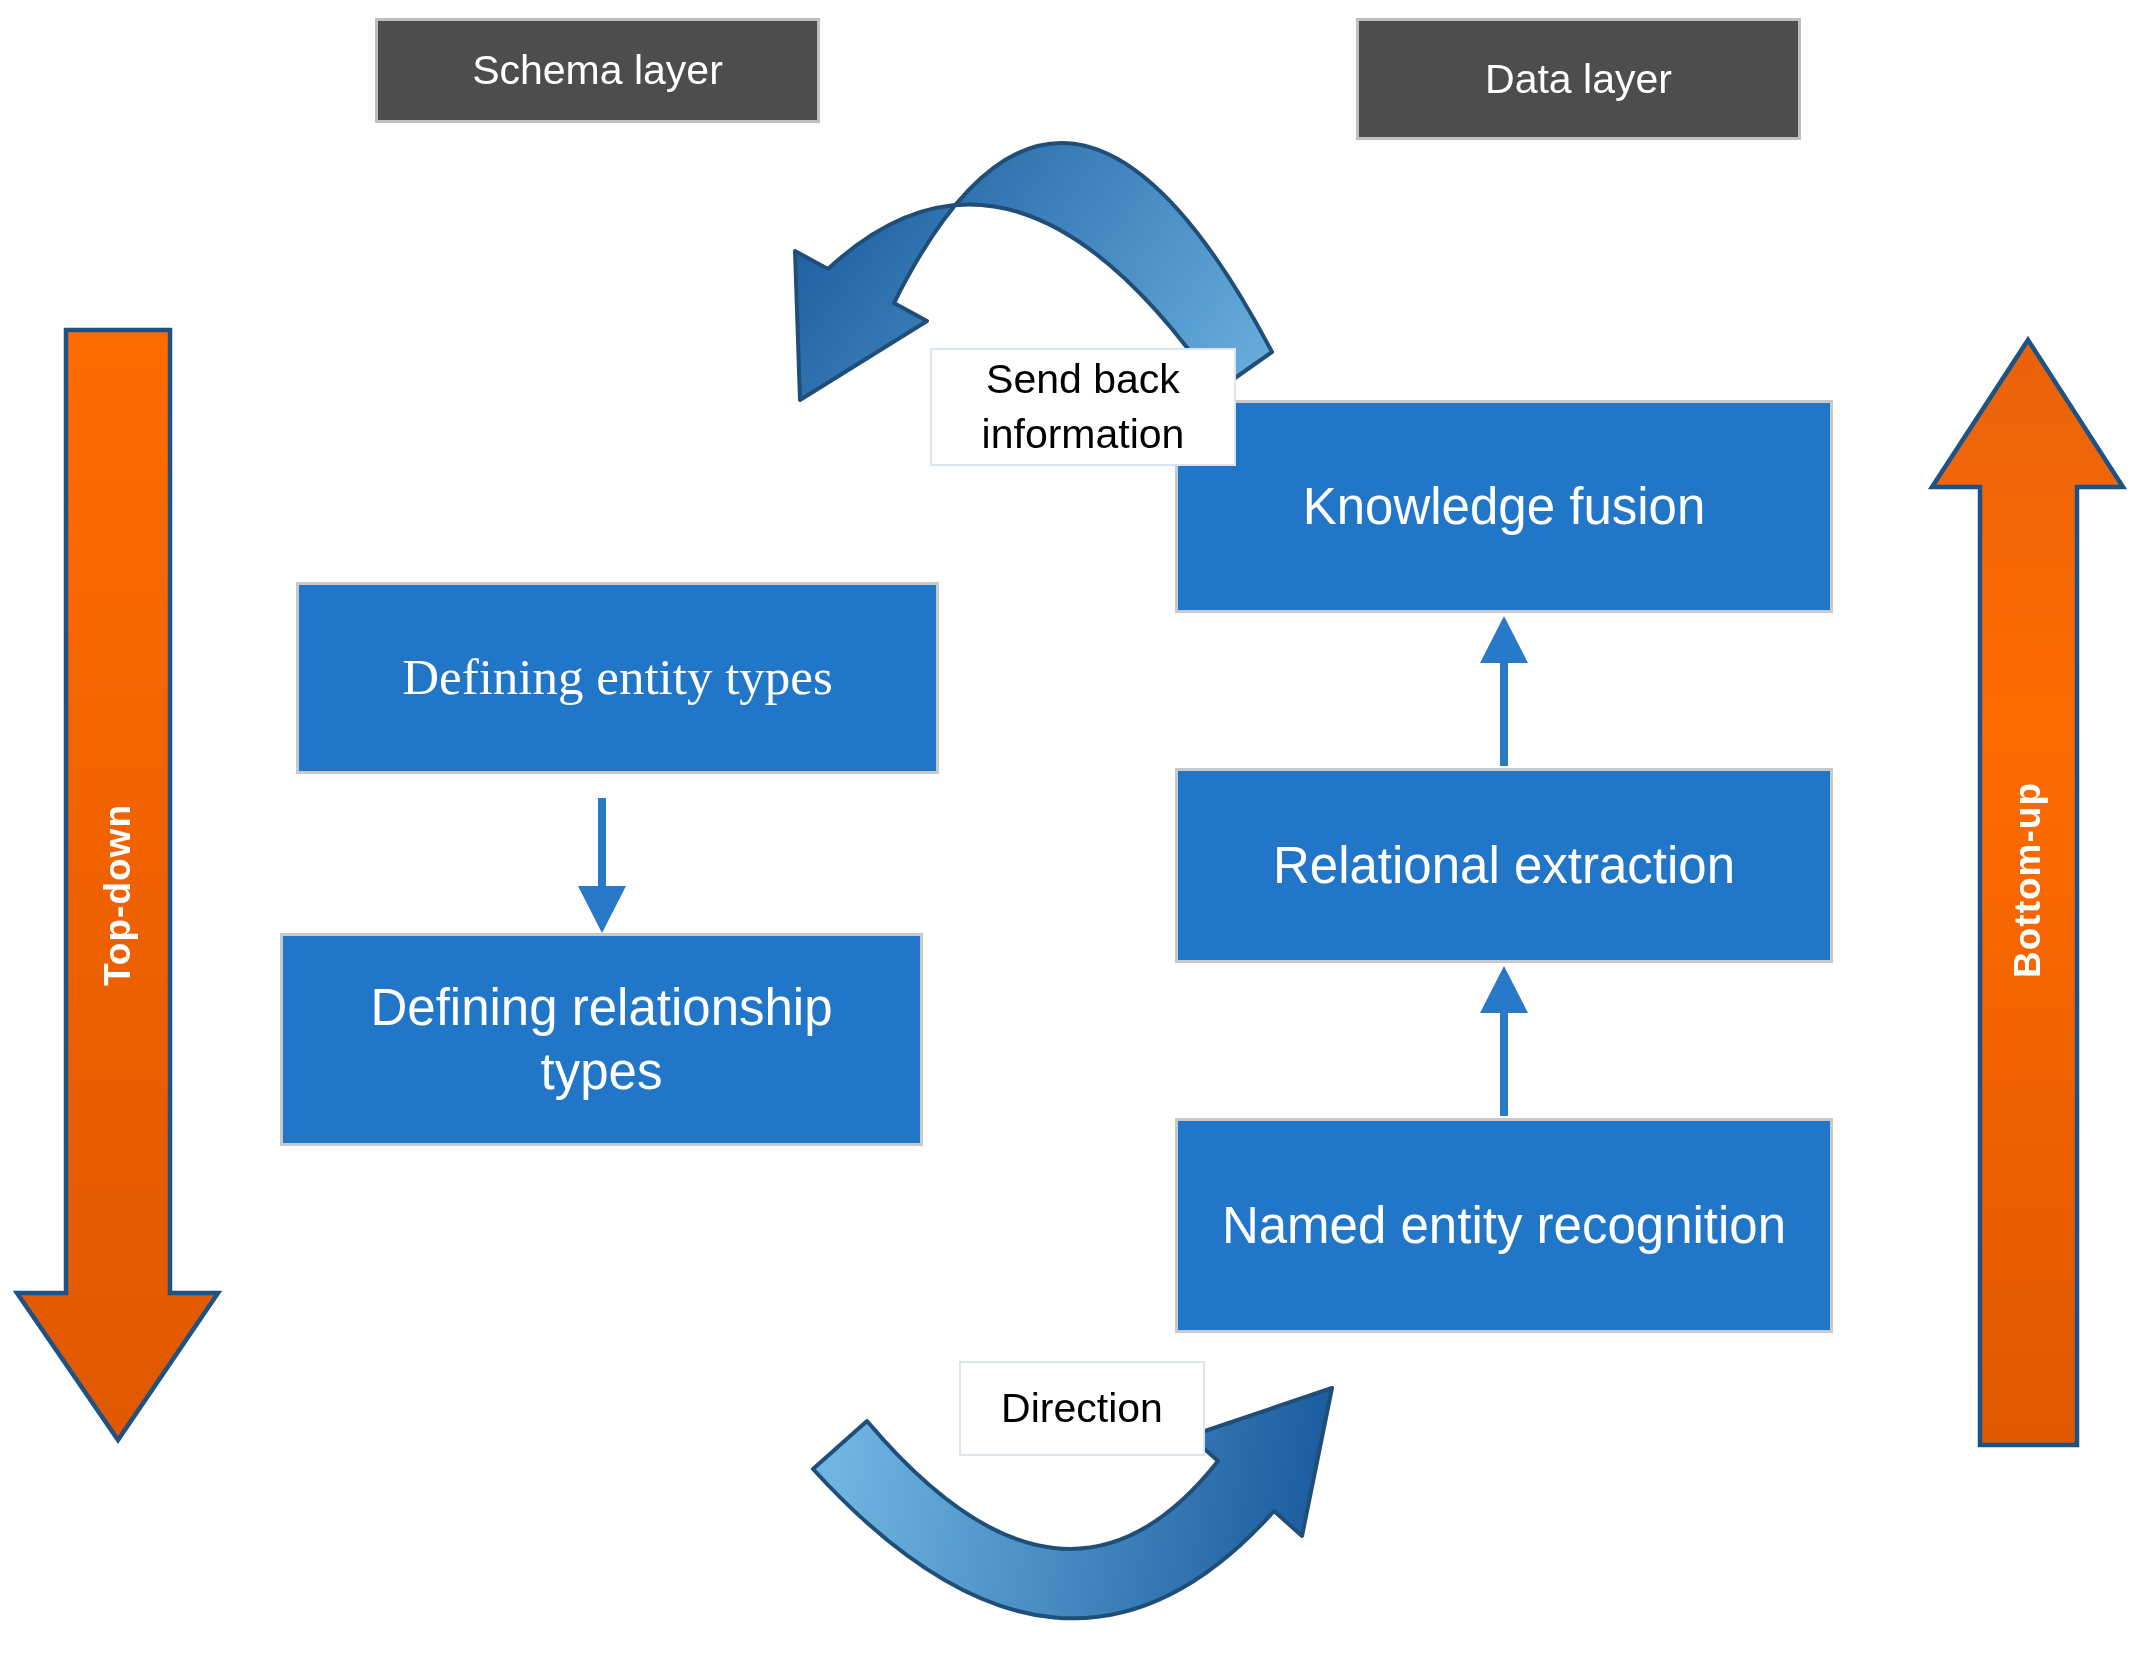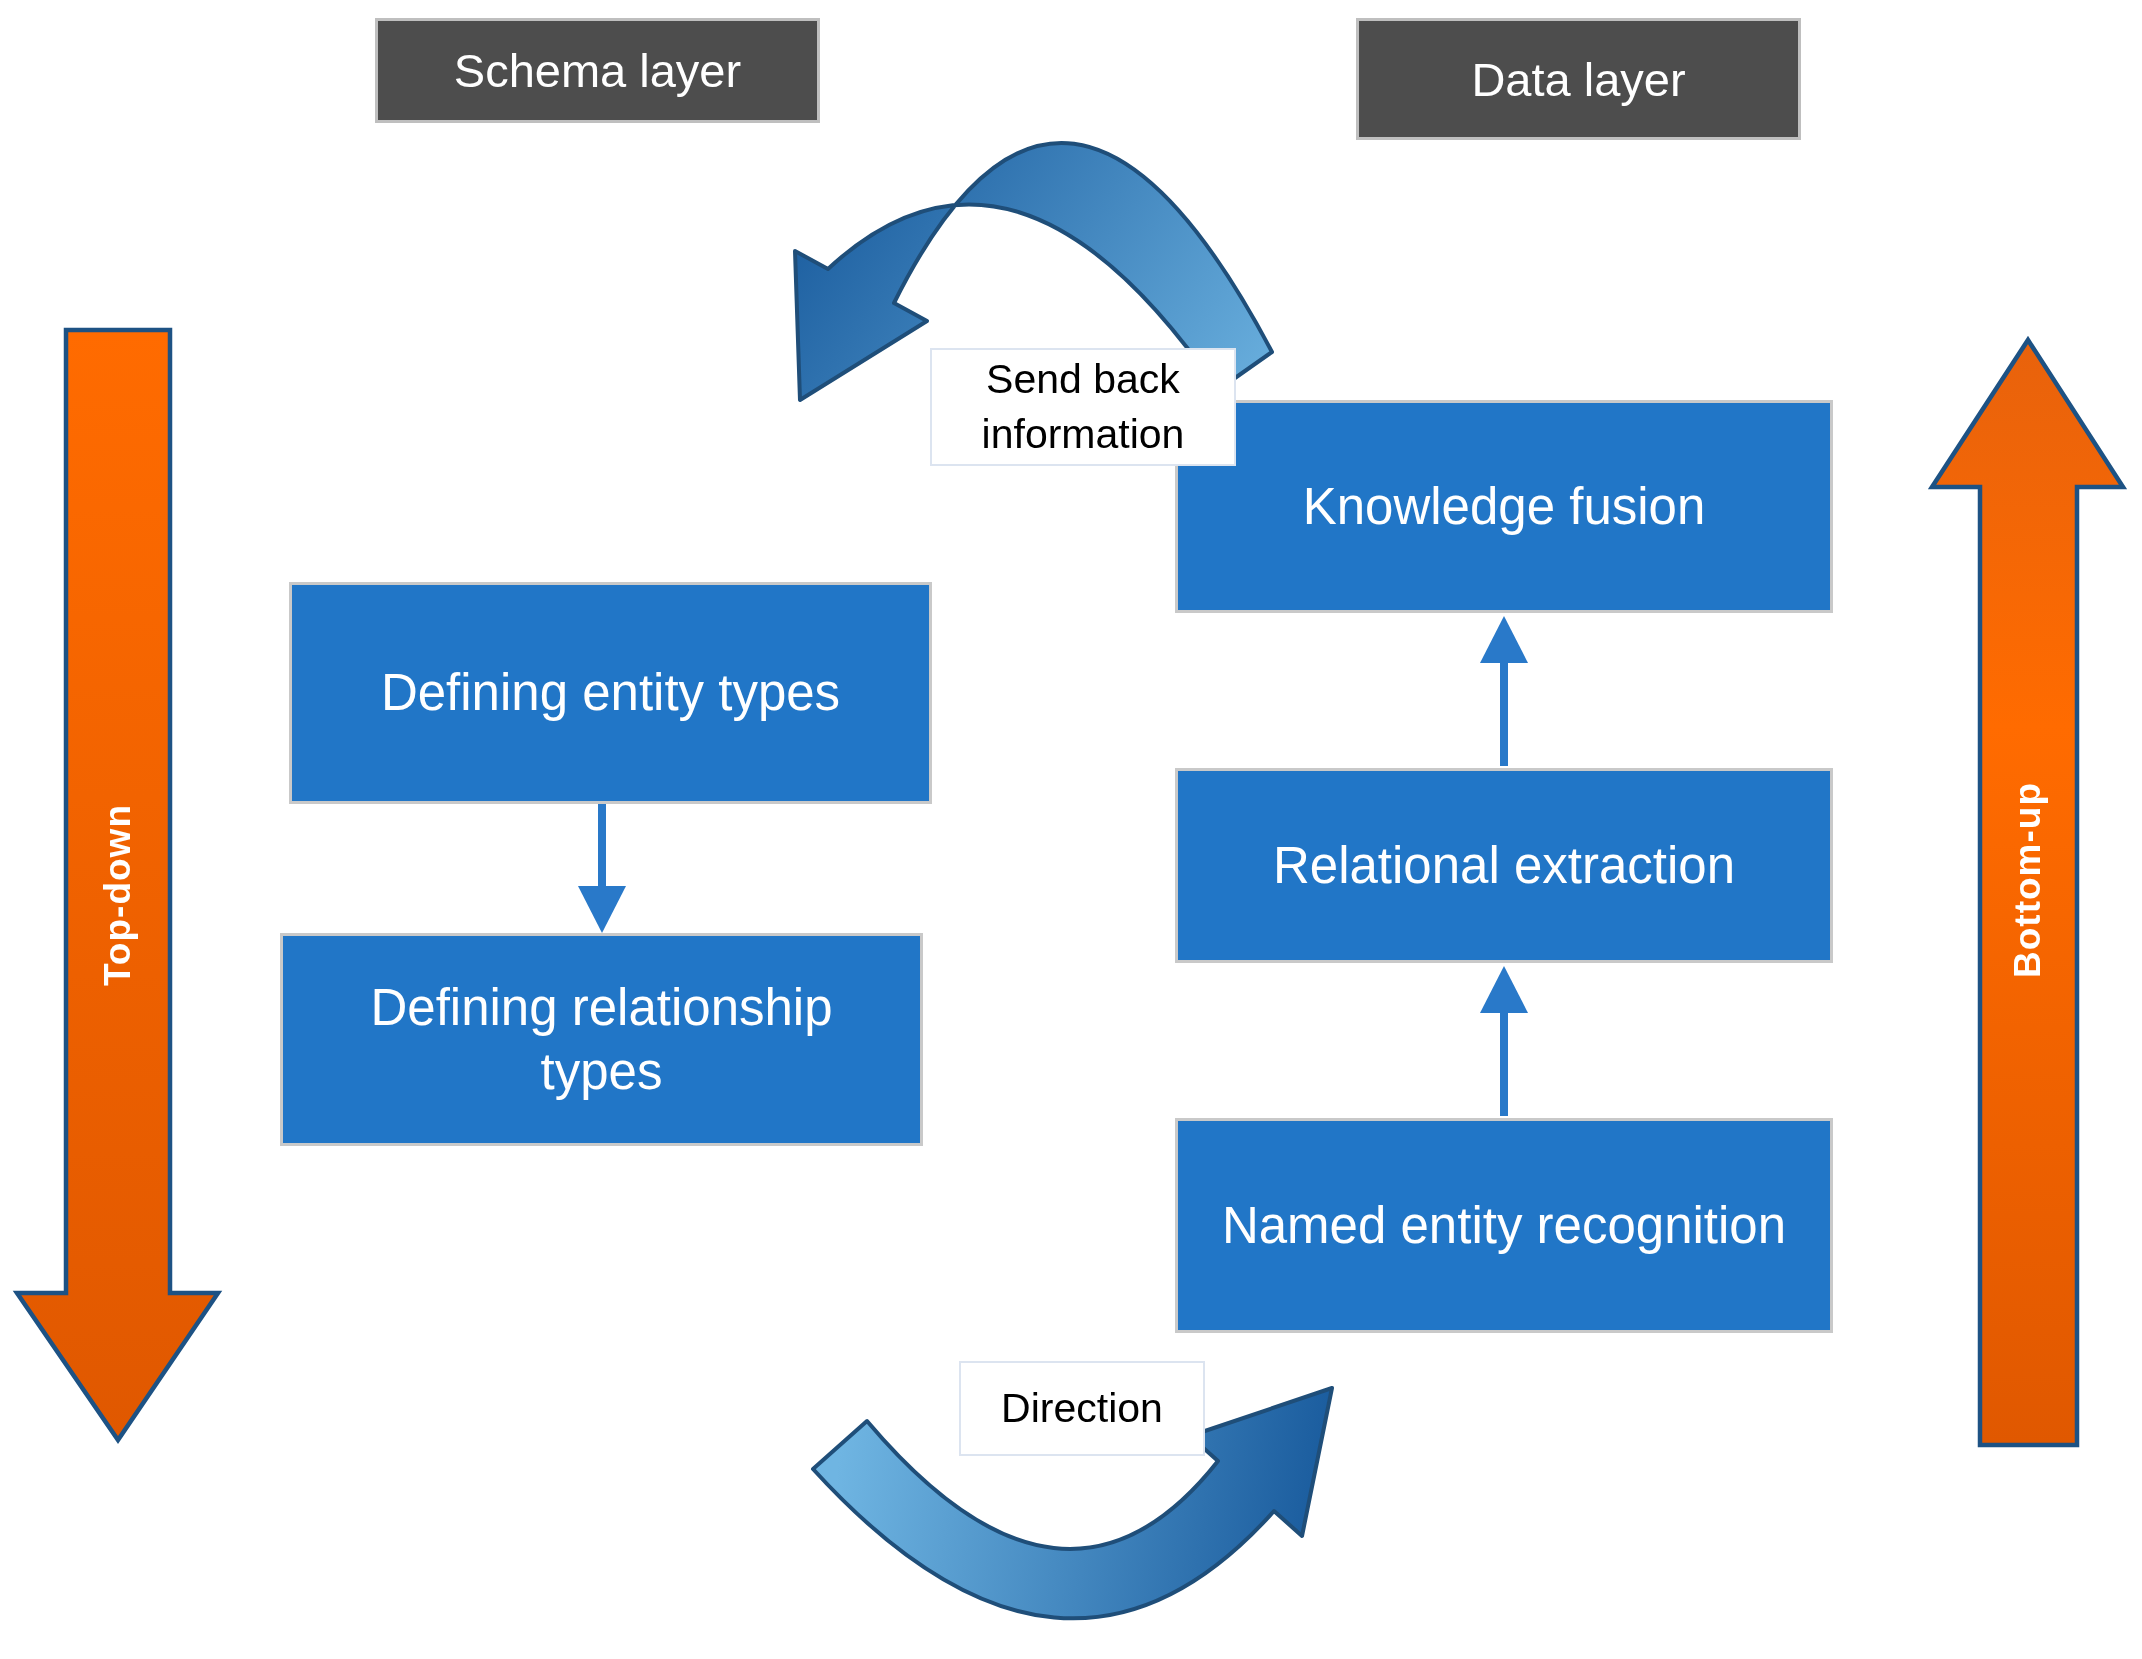--- a/index.html
+++ b/index.html
@@ -11,21 +11,21 @@
     overflow:hidden;
   }
   #arrow-svg{position:absolute;left:0;top:0;width:2142px;height:1659px;}
 
   .hdr-box{
     position:absolute;
     background:var(--header-gray,#4D4D4D);
     border:3px solid var(--header-border,#BFBFBF);
     color:var(--box-text,#FFFFFF);
     display:flex;align-items:center;justify-content:center;
-    font-size:47px;
+    font-size:41px;
     box-sizing:border-box;
   }
   .blue-box{
     position:absolute;
     background:var(--box-blue,#2176C7);
     border:3px solid var(--box-border,#C9C9C9);
     color:var(--box-text,#FFFFFF);
     display:flex;align-items:center;justify-content:center;
     text-align:center;
     font-size:51px;
@@ -121,21 +121,21 @@
     </g>
   </svg>
 
   <div class="hdr-box" style="left:375px;top:18px;width:445px;height:105px;">
     <span>Schema layer</span>
   </div>
   <div class="hdr-box" style="left:1356px;top:18px;width:445px;height:122px;">
     <span>Data layer</span>
   </div>
 
-  <div class="blue-box" style="left:289px;top:582px;width:643px;height:222px;">
+  <div class="blue-box" style="left:296px;top:582px;width:643px;height:192px;font-family:Liberation Serif, serif;">
     <span>Defining entity types</span>
   </div>
   <div class="blue-box" style="left:280px;top:933px;width:643px;height:213px;">
     <span>Defining relationship types</span>
   </div>
 
   <div class="blue-box" style="left:1175px;top:400px;width:658px;height:213px;">
     <span>Knowledge fusion</span>
   </div>
   <div class="blue-box" style="left:1175px;top:768px;width:658px;height:195px;">

